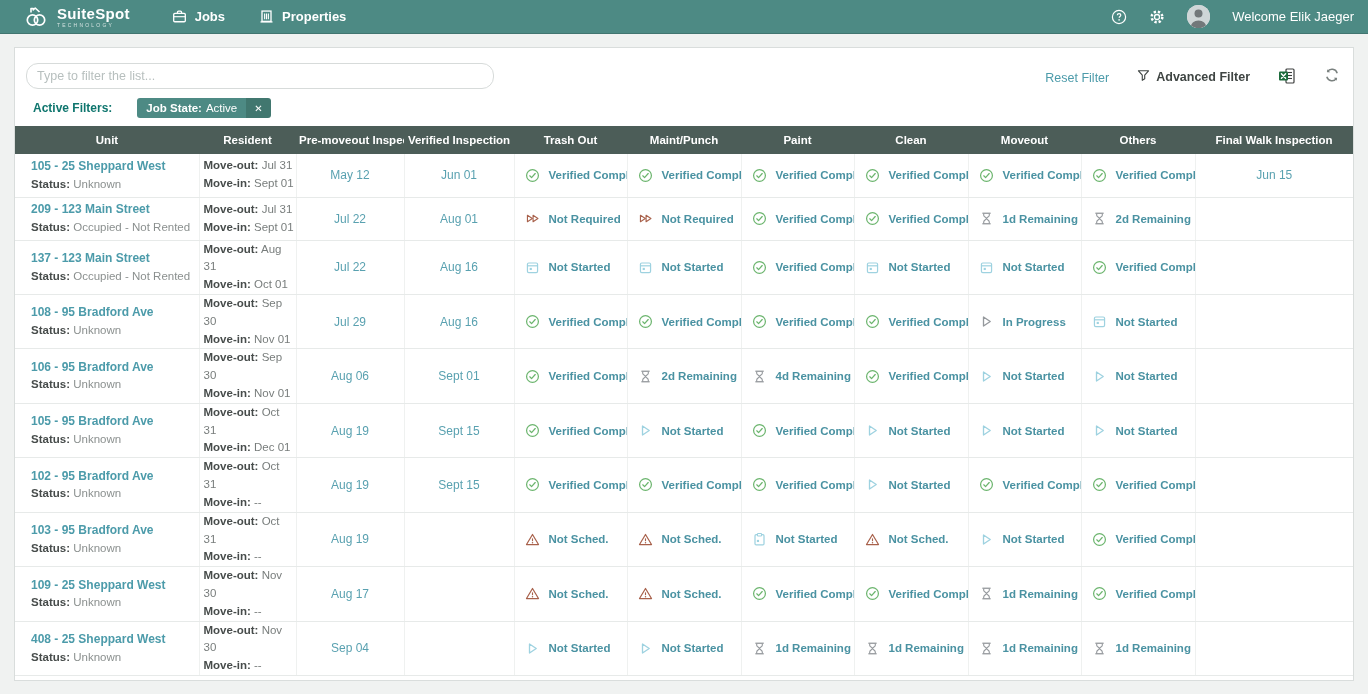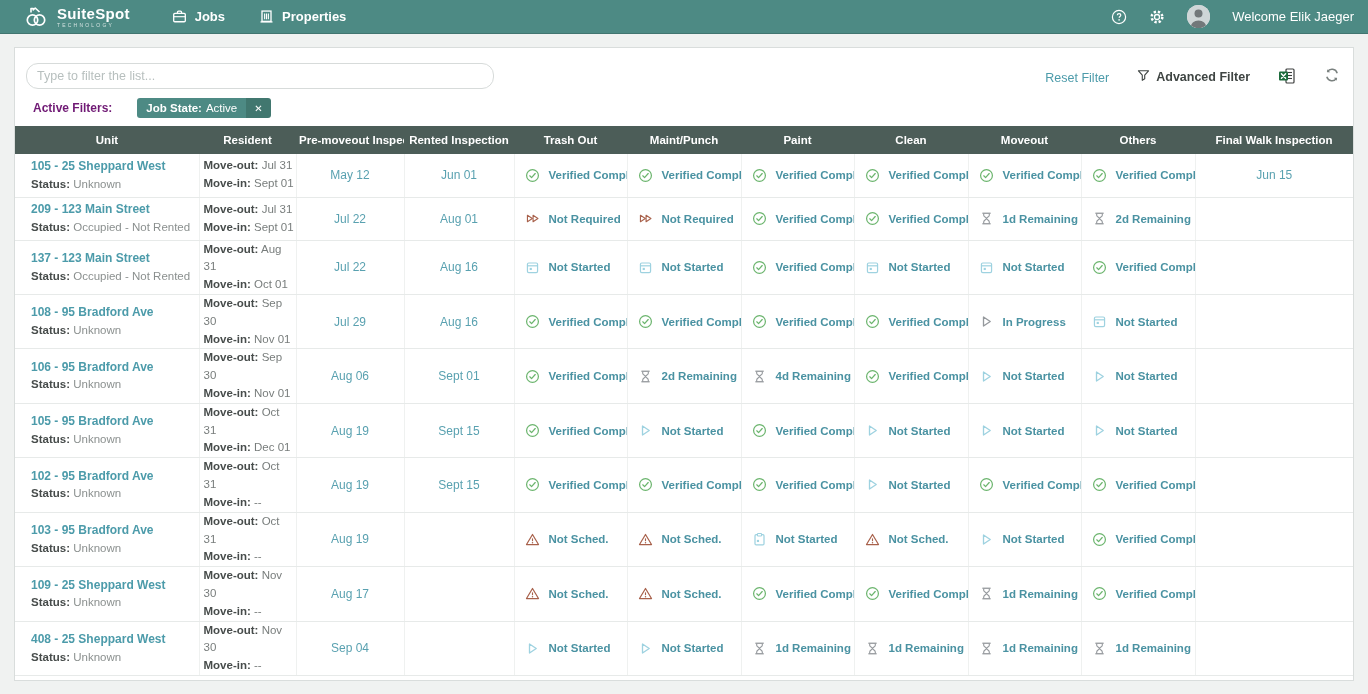--- a/index.html
+++ b/index.html
@@ -33,21 +33,21 @@
   .toolbar-actions{display:flex;align-items:flex-end;gap:28px;}
   .reset-link{color:var(--link-teal);font-size:12.5px;cursor:pointer;}
   .adv-filter{display:flex;align-items:center;gap:6px;font-size:12.5px;font-weight:600;color:#3f4543;cursor:pointer;}
   .btn-group{display:flex;}
   .btn{font-family:inherit;font-size:12.5px;cursor:pointer;padding:7px 15px;line-height:1;}
   .btn-outline{background:#fff;border:1px solid #d2d6d5;border-radius:4px 0 0 4px;color:#3a403e;font-weight:600;}
   .btn-teal{background:var(--btn-teal);border:1px solid var(--btn-teal);border-radius:0 4px 4px 0;color:#fff;padding:7px 19px;}
   .tool-ic{width:18px;height:18px;display:block;cursor:pointer;}
   
   .filters-row{display:flex;align-items:center;padding:9px 11px 0 18px;}
-  .filters-label{font-size:12px;color:#701a75;font-weight:600;}
+  .filters-label{font-size:12px;color:#0f766e;font-weight:600;}
   .chip{display:inline-flex;align-items:stretch;margin-left:25px;border-radius:3px;overflow:hidden;font-size:11.5px;cursor:default;}
   .chip-main{background:var(--topbar-bg);color:#fff;padding:4px 9px;display:flex;gap:4px;align-items:center;}
   .chip-name{font-weight:700;}
   .chip-x{background:#41776f;color:#fff;padding:4px 8px;font-size:10px;font-weight:700;display:flex;align-items:center;cursor:pointer;}
   .items-found{padding:10px 11px 0 11px;font-size:12.5px;font-weight:700;color:#3b403f;}
   
   table{width:100%;border-collapse:collapse;table-layout:fixed;margin-top:8px;}
   thead th{background:var(--thead-bg);color:#fff;font-size:11.5px;font-weight:700;padding:8px 3px;text-align:center;overflow:hidden;white-space:nowrap;}
   tbody td{border-bottom:1px solid var(--row-border);border-right:1px solid var(--col-border);height:43px;vertical-align:middle;font-size:12px;overflow:hidden;}
   tbody td:last-child{border-right:none;}
@@ -189,21 +189,21 @@
           <col style="width: 114px;">
           <col style="width: 113px;">
           <col style="width: 114px;">
           <col style="width: 158px;">
         </colgroup>
       <thead>
           <tr id="thead-row">
             <th>Unit</th>
             <th>Resident</th>
             <th>Pre-moveout Inspection</th>
-            <th>Rented Inspection</th>
+            <th>Verified Inspection</th>
             <th>Trash Out</th>
             <th>Maint/Punch</th>
             <th>Paint</th>
             <th>Clean</th>
             <th>Moveout</th>
             <th>Others</th>
             <th>Final Walk Inspection</th>
           </tr>
         </thead>
       <tbody id="tbody">

